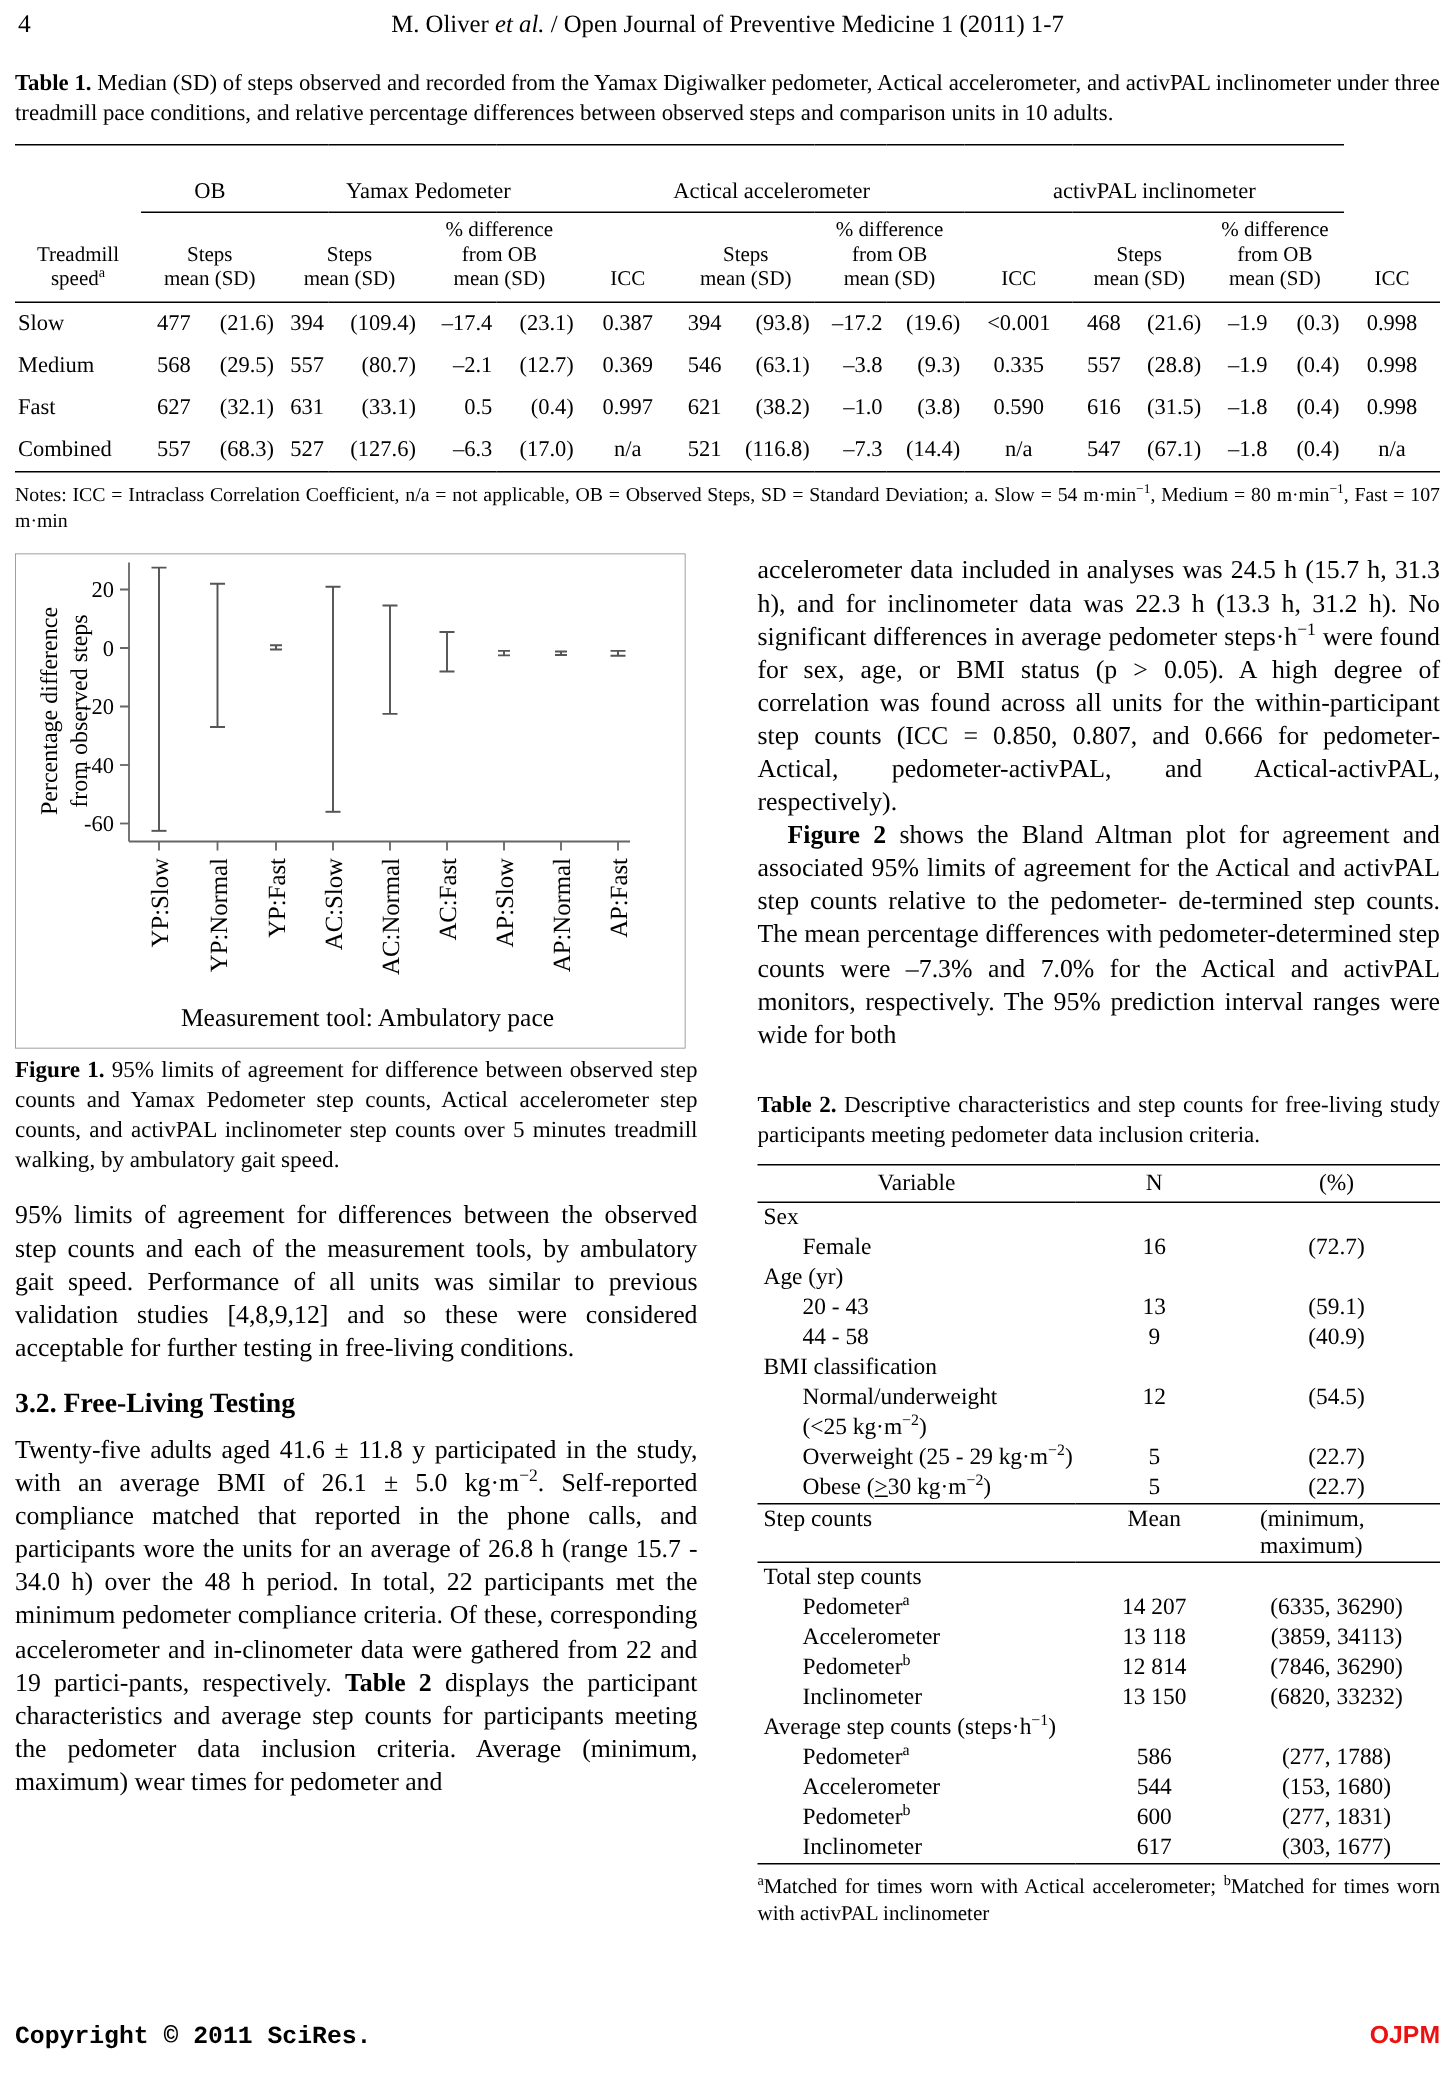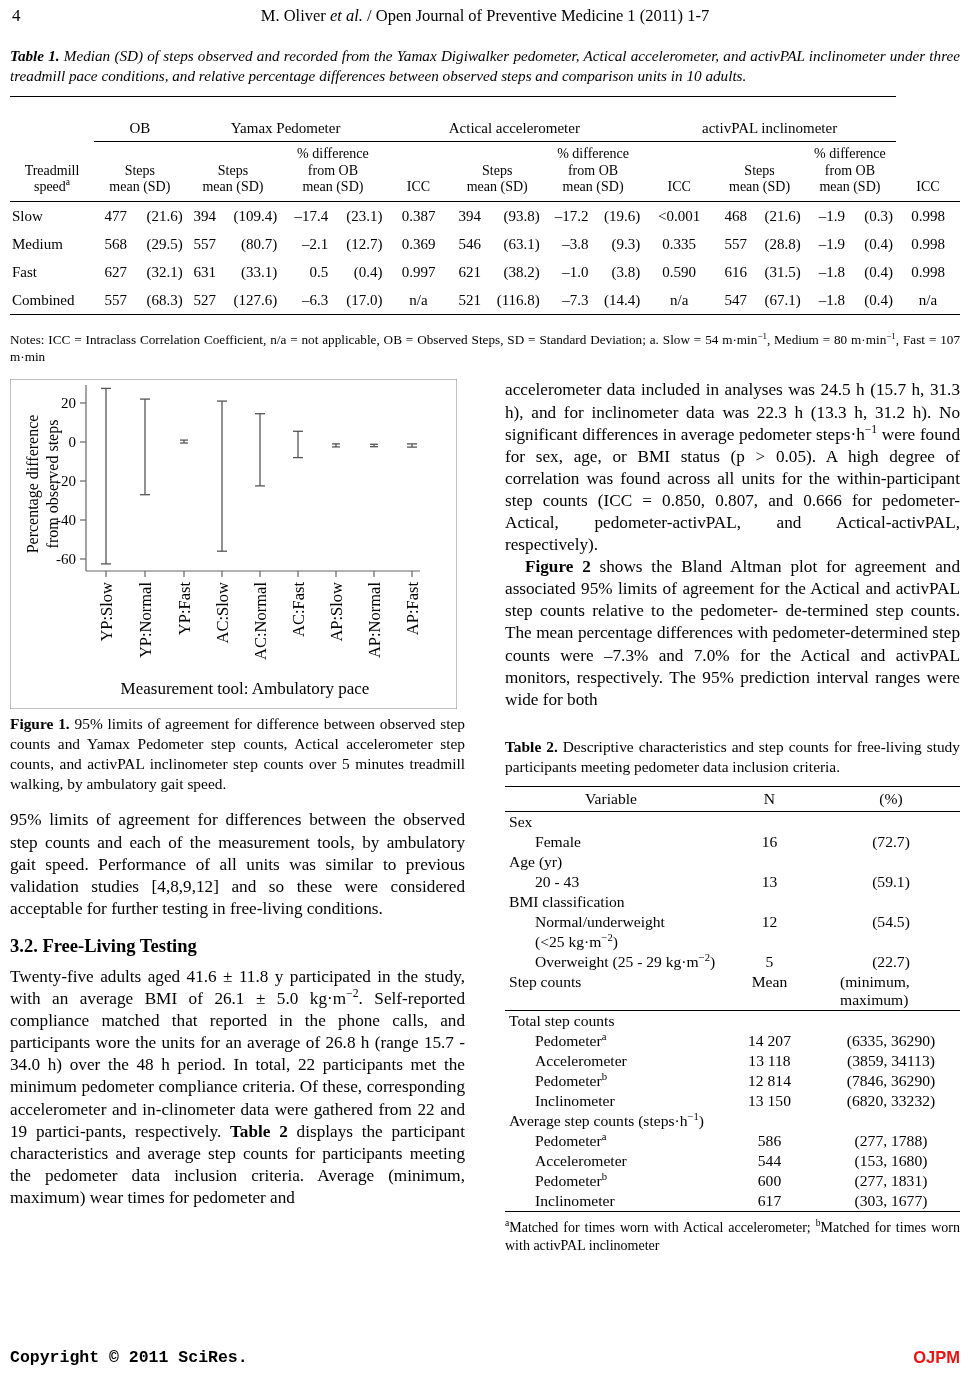--- a/index.html
+++ b/index.html
@@ -41,21 +41,20 @@
     font-size: 16.5px;
   }
   .rh-title i { font-style: italic; }
 
   
   .t1-caption {
     font-size: 15.2px;
     line-height: 1.34;
     text-align: justify;
     margin-top: 10px;
-    font-style: italic;
   }
   .t1-caption b { font-weight: bold; }
 
   
   table.t1 {
     border-collapse: collapse;
     width: 950px;
     margin-top: 9px;
     font-size: 14.4px;
   }
@@ -92,21 +91,21 @@
     padding: 6px 3px 5px 0;
     white-space: nowrap;
   }
   .t1 .num.c { text-align: center; padding-right: 0; }
   sup { font-size: 0.68em; vertical-align: super; line-height: 0; }
 
   .t1-notes {
     font-size: 13.2px;
     line-height: 1.3;
     text-align: justify;
-    margin-top: 16px;
+    margin-top: 6px;
     width: 950px;
   }
 
   
   .cols {
     position: relative;
     margin-top: 14px;
     width: 950px;
     height: 970px;
   }
@@ -496,40 +495,50 @@
         <tr>
           <td class="v">Age (yr)</td>
               <td class="n"></td>
               <td class="p"></td>
         </tr>
         <tr>
           <td class="v1">20 - 43</td>
           <td class="n">13</td>
           <td class="p">(59.1)</td>
         </tr>
+        <tr>
+          <td class="v1">44 - 58</td>
+          <td class="n">9</td>
+          <td class="p">(40.9)</td>
+        </tr>
 
         <tr>
           <td class="v">BMI classification</td>
               <td class="n"></td>
               <td class="p"></td>
         </tr>
         <tr>
           <td class="v1">Normal/underweight</td>
           <td class="n">12</td>
           <td class="p">(54.5)</td>
         </tr>
         <tr>
           <td class="v1">(&lt;25&nbsp;kg·m<sup>−2</sup>)</td>
           <td class="n"></td>
               <td class="p"></td>
         </tr>
         <tr>
           <td class="v1">Overweight (25 - 29&nbsp;kg·m<sup>−2</sup>)</td>
           <td class="n">5</td>
           <td class="p">(22.7)</td>
+        </tr>
+        <tr>
+          <td class="v1 rule-bot">Obese (<u>&gt;</u>30&nbsp;kg·m<sup>−2</sup>)</td>
+          <td class="n rule-bot">5</td>
+          <td class="p rule-bot">(22.7)</td>
         </tr>
 
         <tr>
           <td class="v" style="vertical-align:top">Step counts</td>
           <td class="n" style="vertical-align:top">Mean</td>
           <td class="p l">
             <span>(minimum,</span><br><span>maximum)</span>
           </td>
         </tr>
 

